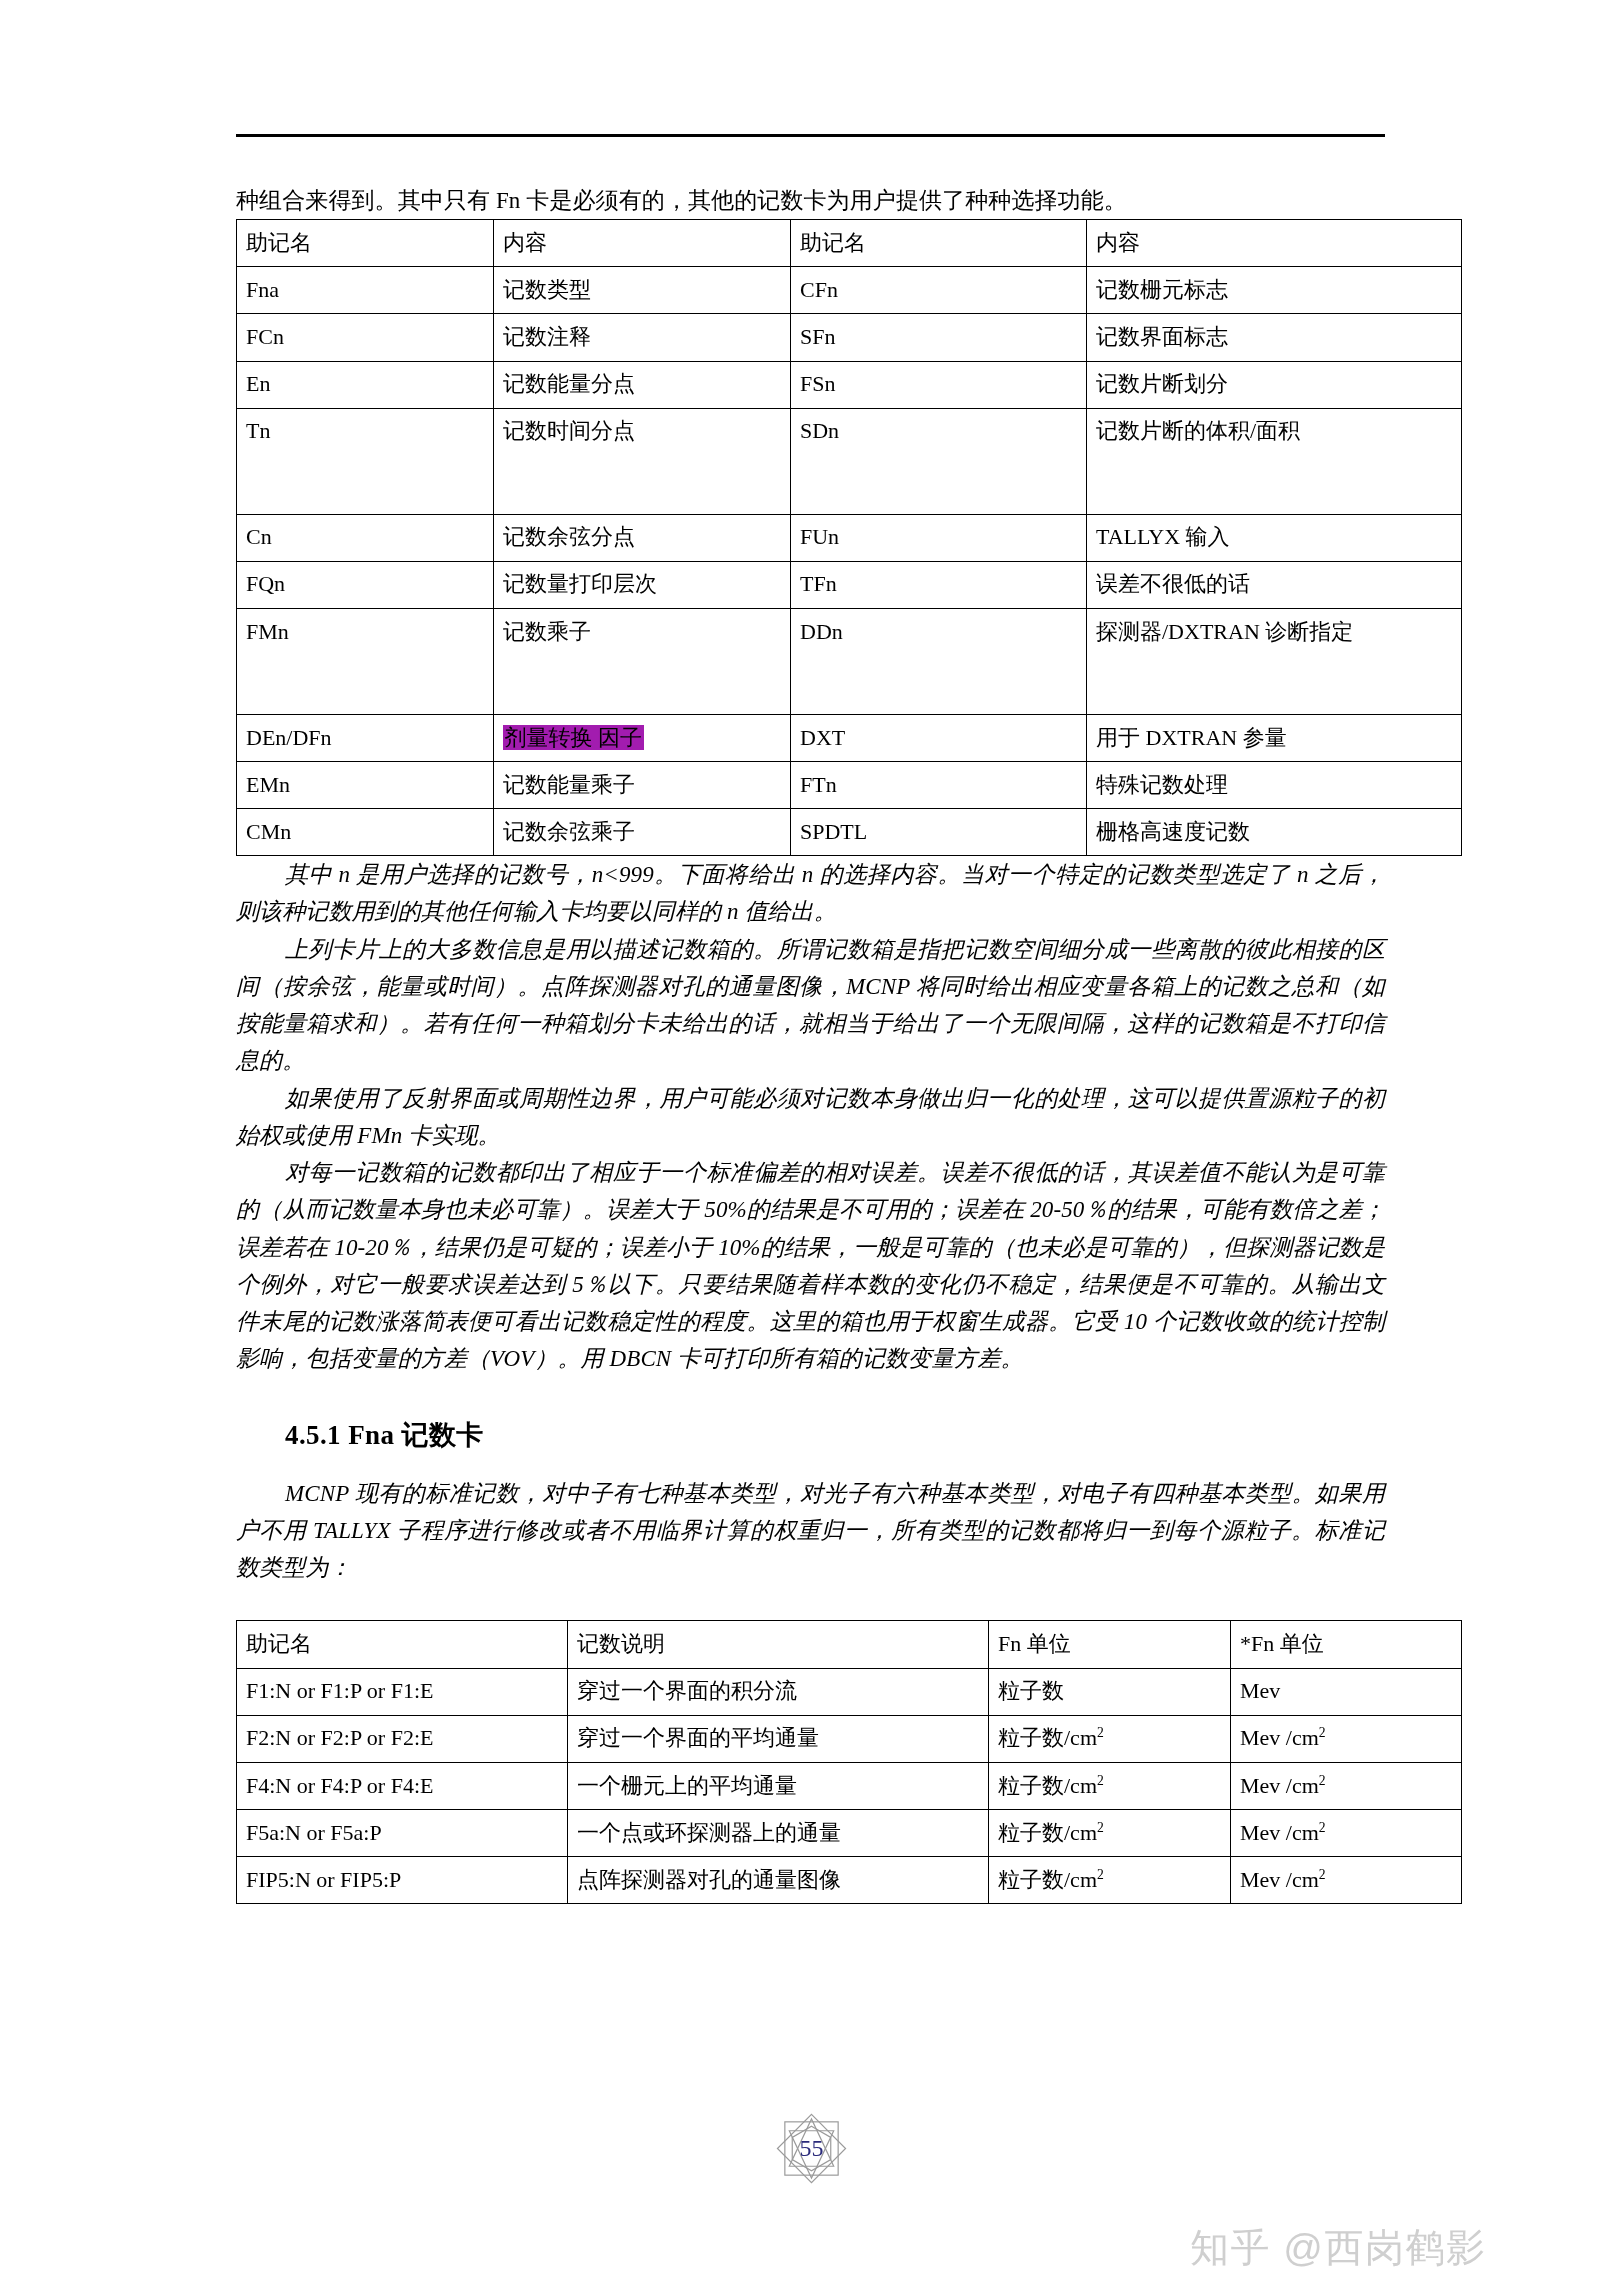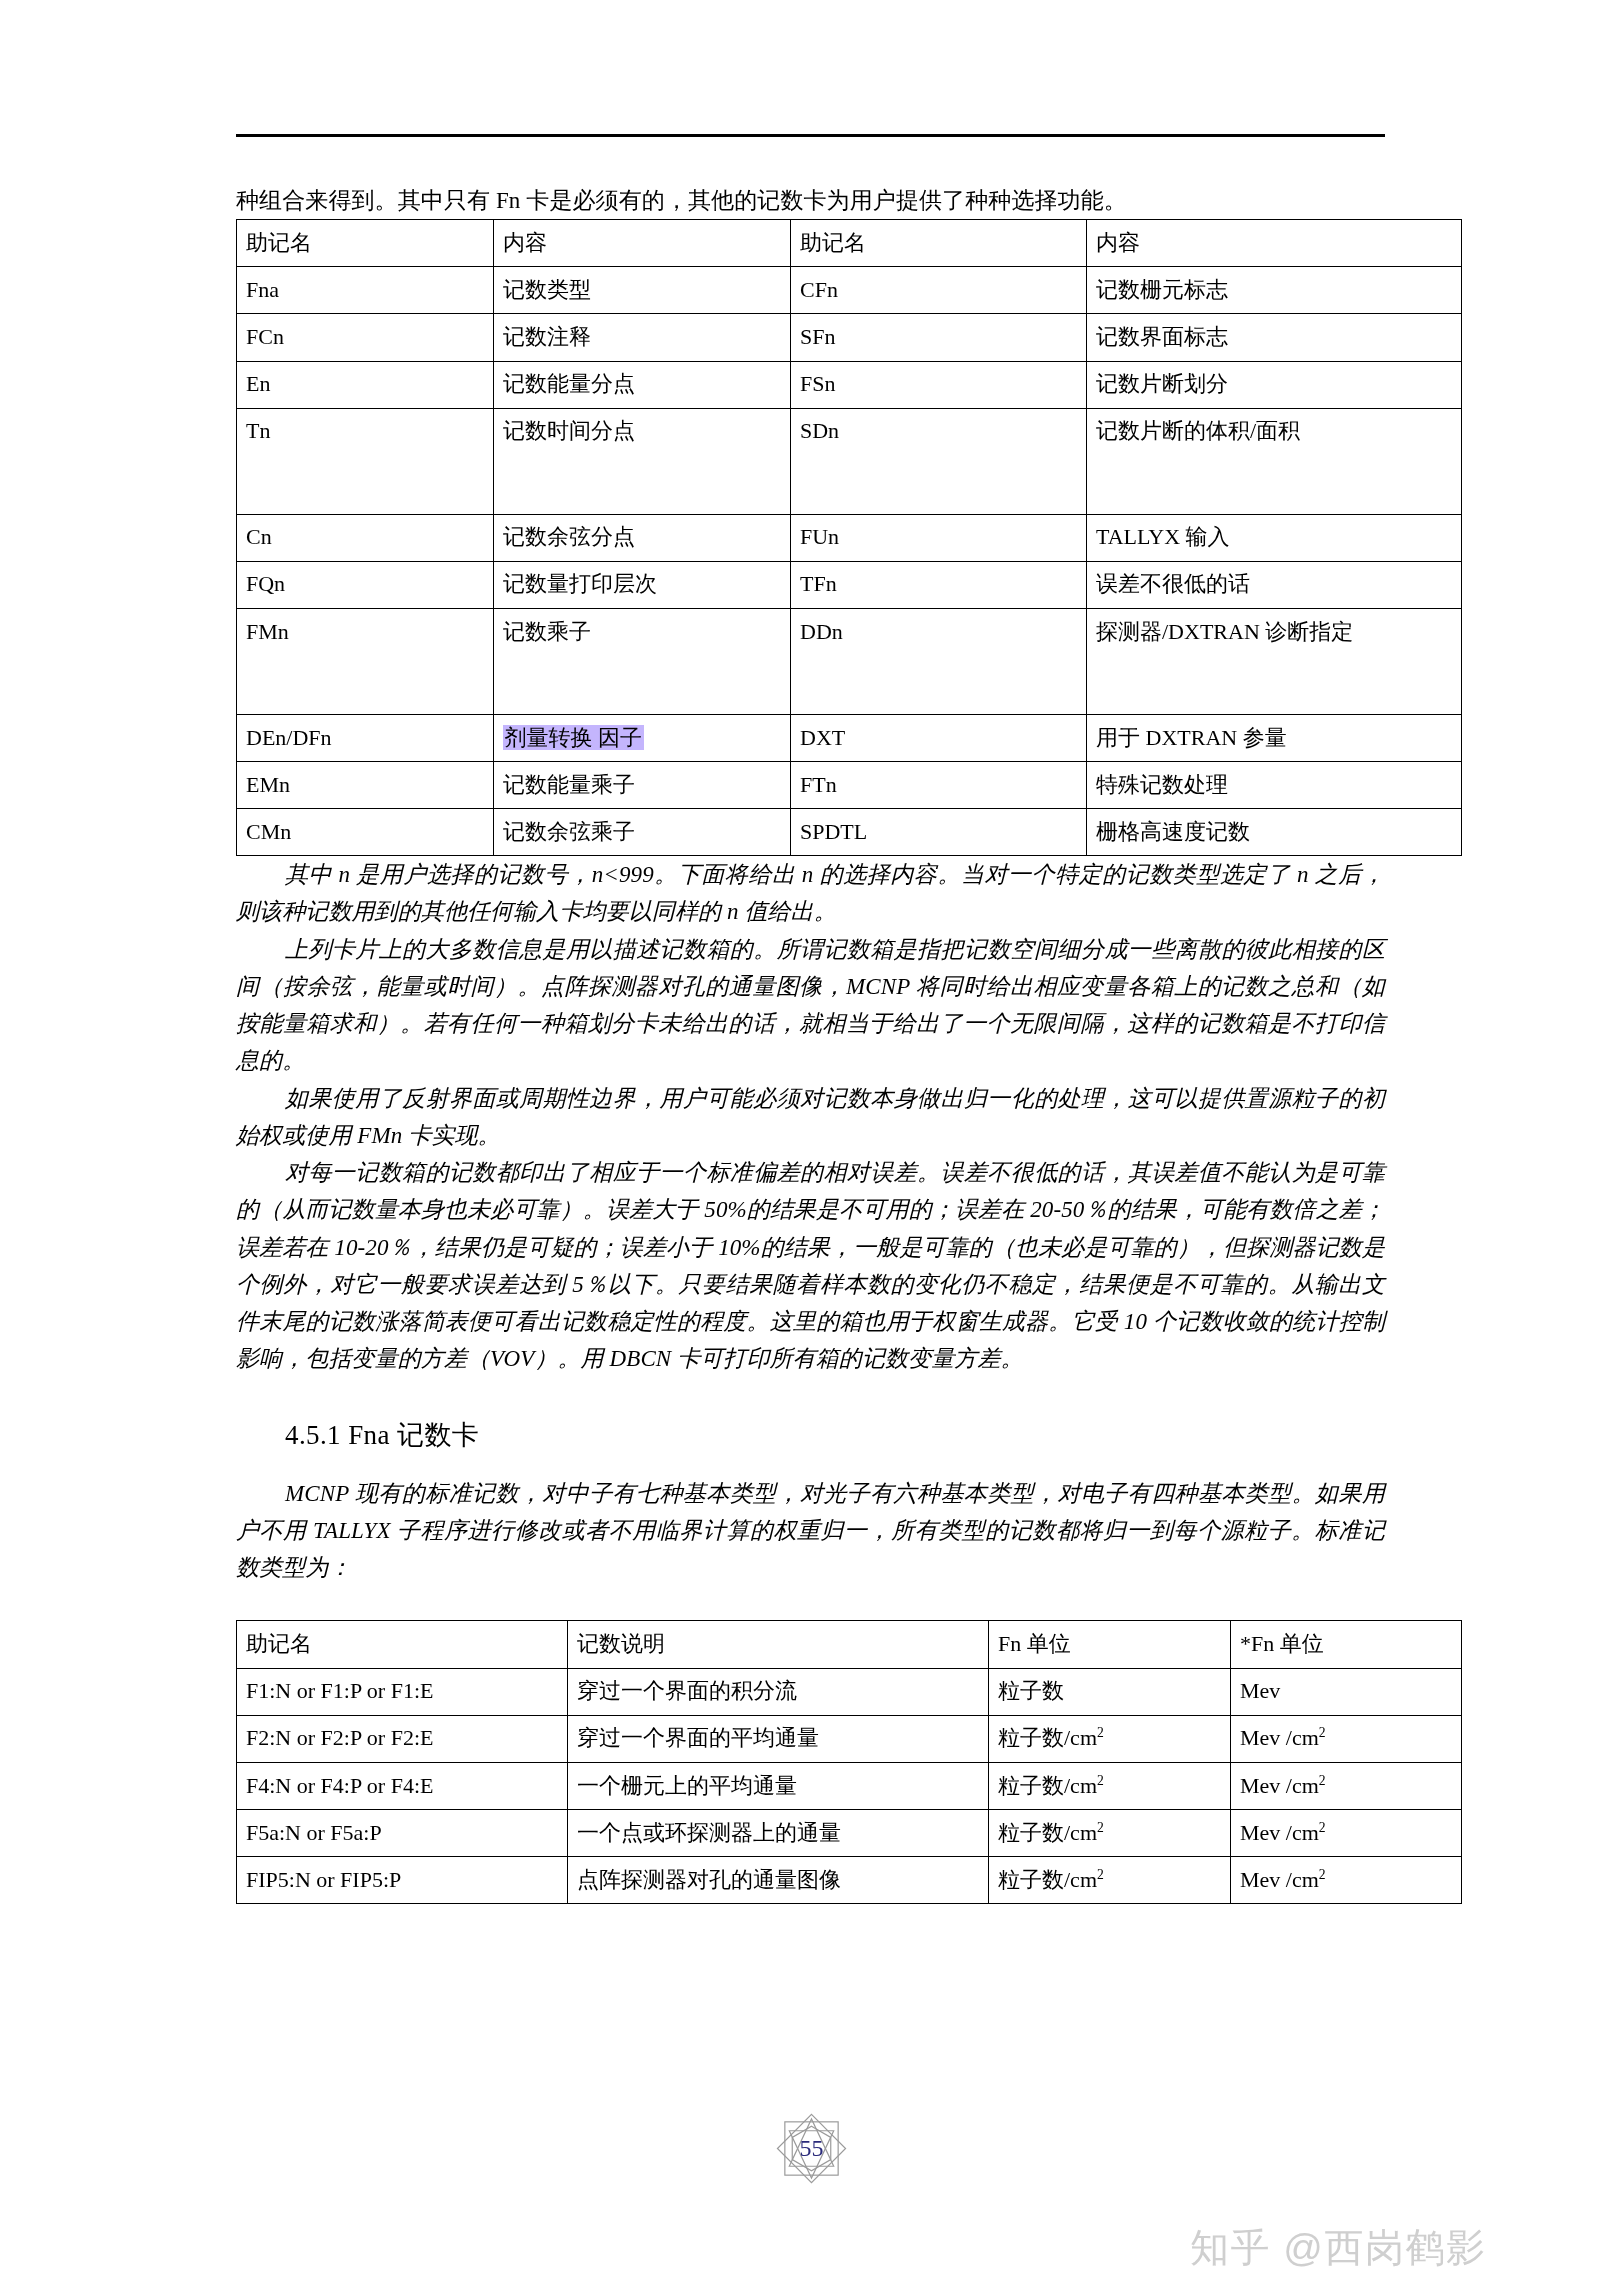--- a/index.html
+++ b/index.html
@@ -66,27 +66,27 @@
   table.doc.t1 td:nth-child(3) { width: 277px; }
   table.doc.t1 td:nth-child(4) { width: 356px; }
 
   table.doc.t2 td:nth-child(1) { width: 312px; }
   table.doc.t2 td:nth-child(2) { width: 402px; }
   table.doc.t2 td:nth-child(3) { width: 223px; }
   table.doc.t2 td:nth-child(4) { width: 212px; }
   .tall-2 { height: 106px; padding-left: 40px; }
 
   .hl {
-    background: #c4b5fd;
+    background: #a21caf;
     padding: 0 1.5px;
   }
 
   h3.sec {
     font-size: 27px;
-    font-weight: normal;
+    font-weight: bold;
     margin: 39px 0 22px 49px;
     letter-spacing: 0.4px;
   }
   .gap-md { height: 34px; }
 
   
   .footer {
     position: absolute;
     left: 0;
     top: 2110px;

